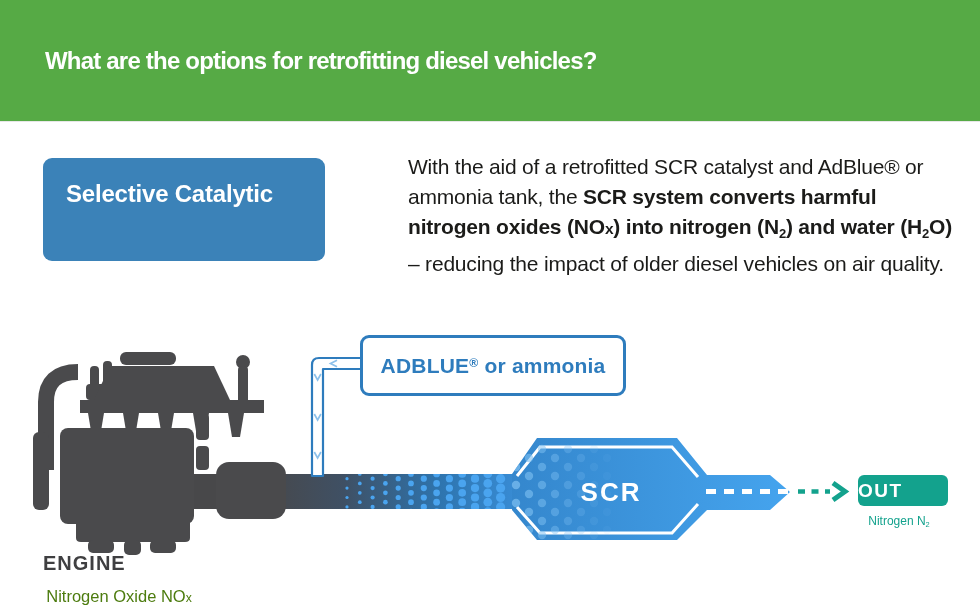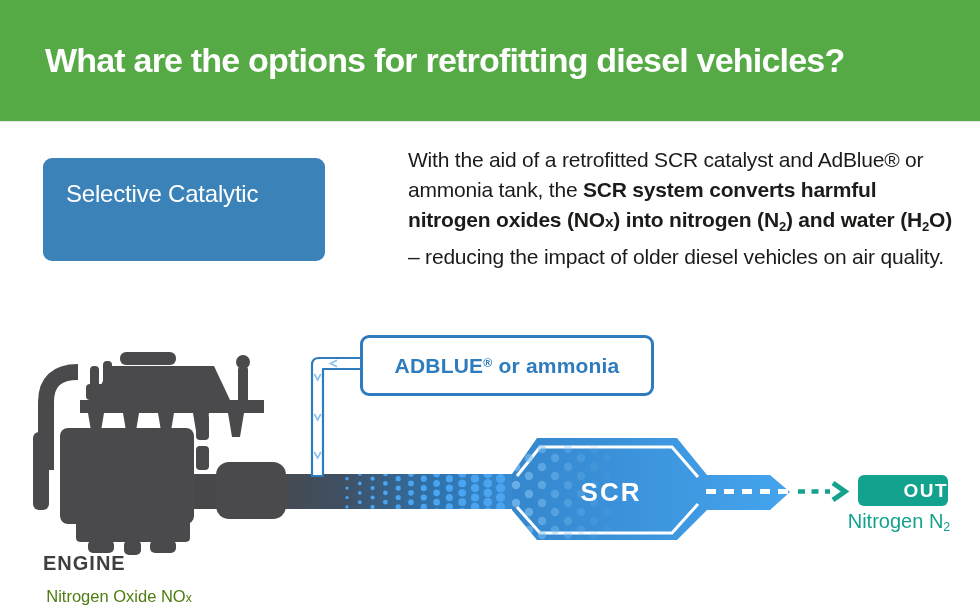--- a/index.html
+++ b/index.html
@@ -7,57 +7,57 @@
     position:relative;width:980px;height:616px;overflow:hidden;background:#ffffff;
     font-family:"Liberation Sans", sans-serif;
   }
   
   .header{
     position:absolute;left:0;top:0;width:980px;height:122px;
     background:#56aa45;display:flex;align-items:center;
     border-bottom:1px solid #e7e7e7;box-sizing:border-box;
   }
   .header h1{
-    margin:0;padding-left:45px;color:#ffffff;font-size:34px;font-weight:bold;
+    margin:0;padding-left:45px;color:#ffffff;font-size:24px;font-weight:bold;
     letter-spacing:-0.8px;
   }
   
   .badge{
     position:absolute;left:43px;top:158px;width:282px;height:103px;box-sizing:border-box;
-    background:#3b82b8;border-radius:9px;color:#ffffff;font-weight:normal;font-size:24px;
+    background:#3b82b8;border-radius:9px;color:#ffffff;font-weight:bold;font-size:24px;
     line-height:32px;padding:20px 0 0 23px;letter-spacing:-0.2px;
   }
   .badge span{display:block;}
   
   .intro{
-    position:absolute;left:408px;top:145px;width:545px;
+    position:absolute;left:408px;top:152px;width:545px;
     color:#1b1b19;font-size:21px;line-height:30px;letter-spacing:-0.2px;
   }
   .b{font-weight:bold;}
   .sub{font-size:0.62em;vertical-align:-0.28em;}
   .sup{font-size:0.58em;vertical-align:0.5em;}
   .small{font-size:0.74em;}
   
   .diagram-svg{position:absolute;left:0;top:330px;width:980px;height:286px;}
   
   .adblue-box{
-    position:absolute;left:360px;top:335px;width:294px;height:61px;box-sizing:border-box;
+    position:absolute;left:360px;top:335px;width:266px;height:61px;box-sizing:border-box;
     background:#ffffff;border:3px solid #2e7cbd;border-radius:9px;
     display:flex;align-items:center;justify-content:center;
     color:#2e7cbd;font-size:21px;font-weight:bold;letter-spacing:0.2px;
   }
   
   .out-badge{
     position:absolute;left:858px;top:475px;width:90px;height:31px;
-    background:#13a28d;border-radius:6px;display:flex;align-items:center;justify-content:flex-end;
+    background:#13a28d;border-radius:6px;display:flex;align-items:center;justify-content:flex-start;
     color:#ffffff;font-size:19px;font-weight:bold;letter-spacing:1.5px;
   }
   .out-products{
     position:absolute;left:834px;top:512px;width:130px;text-align:center;
-    color:#13a28d;font-size:20px;line-height:19px;
+    color:#13a28d;font-size:12px;line-height:19px;
   }
   .engine-label{
     position:absolute;left:43px;top:552px;width:160px;text-align:left;
     color:#3f3f41;font-size:20px;font-weight:bold;letter-spacing:1px;
   }
   .engine-sublabel{
     position:absolute;left:28px;top:587px;width:182px;text-align:center;
     color:#4d7c0f;font-size:16.5px;
   }
 </style>

